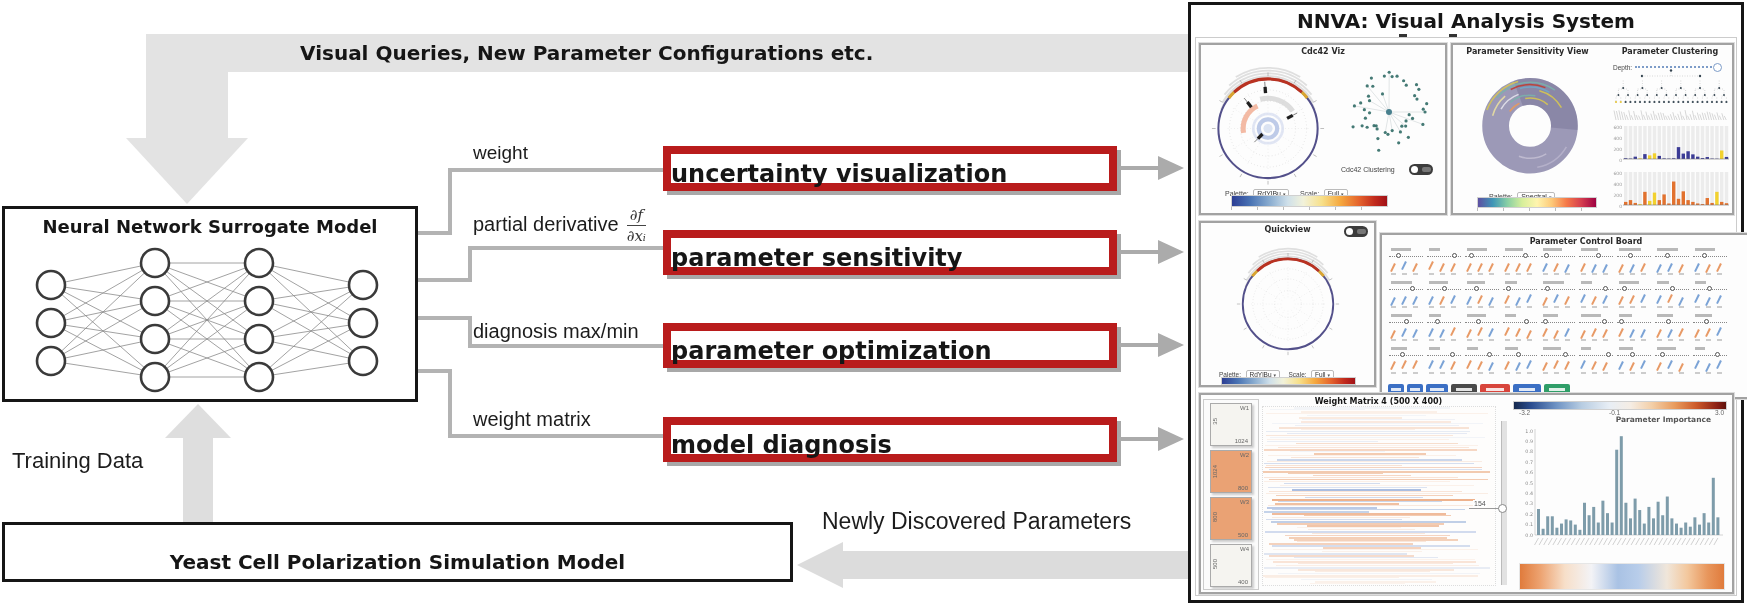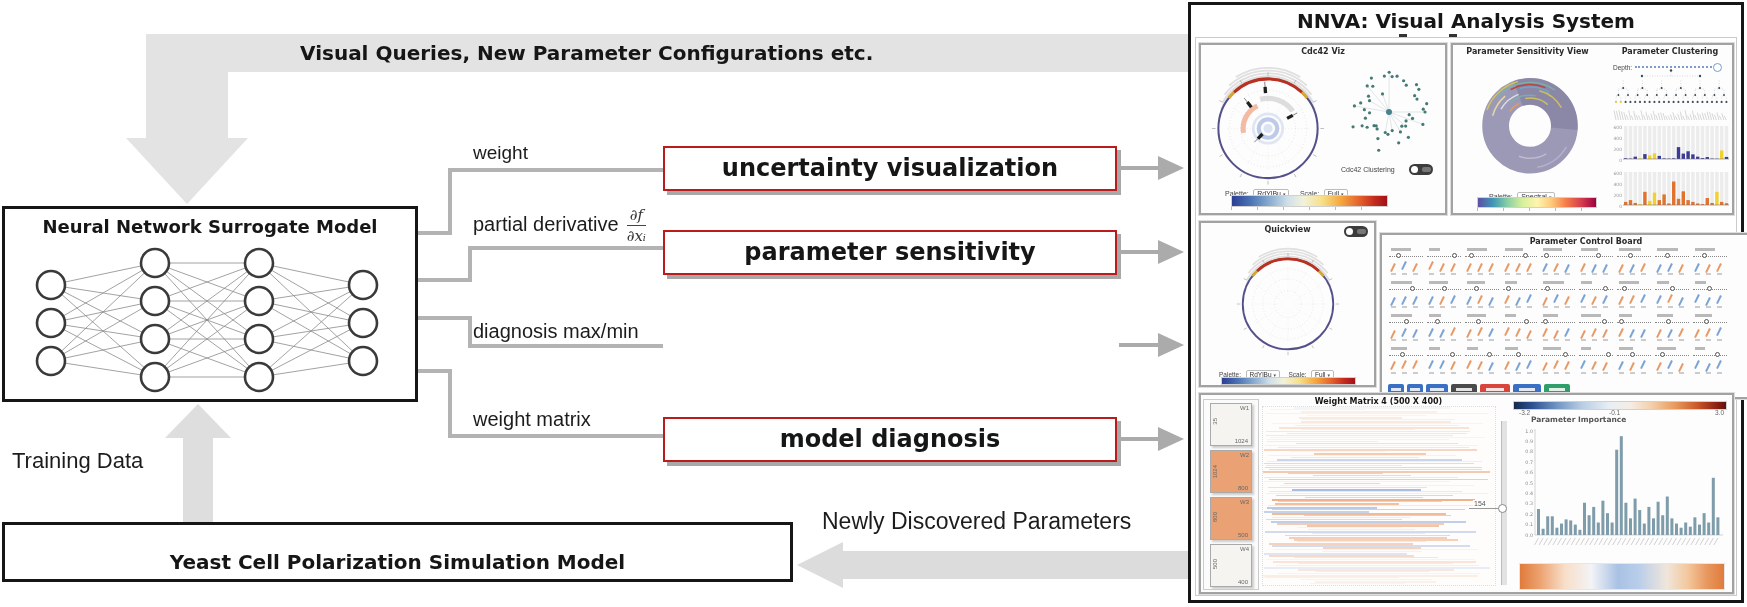--- a/index.html
+++ b/index.html
@@ -2,22 +2,22 @@
 <html><head>
 <meta charset="utf-8">
 <style>
   html,body{margin:0;padding:0;background:#fff;}
   #stage{position:relative;width:1747px;height:607px;background:#fff;overflow:hidden;
          font-family:"Liberation Sans",sans-serif;color:#1c1c1c;}
   .abs{position:absolute;}
   .bold-title{font-family:"DejaVu Sans","Liberation Sans",sans-serif;font-weight:700;color:#161616;}
   .gray-seg{position:absolute;background:#b3b3b3;}
   .box{position:absolute;background:#fff;border:3px solid #161616;box-sizing:border-box;}
-  .task{position:absolute;left:663px;width:454px;height:45px;background:#fff;border:2px solid #b91c1c;
-        box-shadow:4px 4px 0 #a8a8a8;box-sizing:border-box;text-align:center;line-height:41px;
+  .task{position:absolute;left:663px;width:454px;height:45px;background:#fff;border:8px solid #b91c1c;
+        box-shadow:4px 4px 0 #a8a8a8;box-sizing:border-box;line-height:41px;
         font-family:"DejaVu Sans","Liberation Sans",sans-serif;font-weight:700;font-size:24px;color:#161616;}
   .tech{position:absolute;font-size:20px;color:#1c1c1c;}
   .tarrow-shaft{position:absolute;background:#ababab;height:4px;width:42px;left:1119px;}
   .tarrow-head{position:absolute;width:0;height:0;border-top:12px solid transparent;
                border-bottom:12px solid transparent;border-left:26px solid #ababab;left:1158px;}
   .frac{display:inline-block;vertical-align:middle;text-align:center;
         font-family:"DejaVu Serif",serif;font-style:italic;font-size:15px;color:#333;margin-left:8px;}
   .frac .num{display:block;border-bottom:1px solid #444;padding:0 3px 1px;}
   .frac .den{display:block;padding-top:1px;}
   
@@ -133,20 +133,21 @@
 
   <div class="tech" style="left:473px;top:142px;font-size:19px;">weight</div>
   <div class="tech" style="left:473px;top:206px;">
     <span>partial derivative</span><span class="frac"><span class="num">∂f</span><span class="den">∂xᵢ</span></span>
   </div>
   <div class="tech" style="left:473px;top:320px;">diagnosis max/min</div>
   <div class="tech" style="left:473px;top:408px;">weight matrix</div>
 
   <div class="task" style="top:146px;">uncertainty visualization</div>
   <div class="task" style="top:230px;">parameter sensitivity</div>
+  <div class="task" style="top:323px;">parameter optimization</div>
   <div class="task" style="top:417px;">model diagnosis</div>
 
   <div class="tarrow-shaft" style="top:166px;"></div>
   <div class="tarrow-head" style="top:156px;"></div>
   <div class="tarrow-shaft" style="top:250px;"></div>
   <div class="tarrow-head" style="top:240px;"></div>
   <div class="tarrow-shaft" style="top:343px;"></div>
   <div class="tarrow-head" style="top:333px;"></div>
   <div class="tarrow-shaft" style="top:437px;"></div>
   <div class="tarrow-head" style="top:427px;"></div>
@@ -1151,21 +1152,21 @@
           <div style="position: absolute; left: 20.4425%; top: 176px; width: 40.7549%; height: 1px; background: rgba(226, 124, 60, 0.08);"></div>
         </div>
       <div class="abs" style="left:300px;top:26px;width:5px;height:164px;background:#e2e2e2;border-left:1px solid #bbb;"></div>
       <div class="abs" style="left:268px;top:113px;width:32px;height:1px;background:#999;"></div>
       <span class="abs" style="left:272px;top:105px;font-size:7px;color:#555;background:#fff;padding:0 1px;">154</span>
       <div class="abs" style="left:297px;top:109px;width:9px;height:9px;border-radius:50%;background:#fff;border:1.5px solid #888;box-sizing:border-box;"></div>
       <div class="grad wm-cb" style="left:312px;top:6px;width:212px;height:7px;"></div>
       <span class="abs" style="left:318px;top:14px;font-size:6.5px;color:#666;">-3.2</span>
       <span class="abs" style="left:408px;top:14px;font-size:6.5px;color:#666;">-0.1</span>
       <span class="abs" style="left:514px;top:14px;font-size:6.5px;color:#666;">3.0</span>
-      <div class="abs bold-title" style="left:330px;top:20px;width:180px;text-align:left;font-size:7.5px;color:#555;">Parameter Importance</div>
+      <div class="abs bold-title" style="left:330px;top:20px;width:180px;text-align:right;font-size:7.5px;color:#555;">Parameter Importance</div>
       <div class="abs" id="pE-imp" style="left:316px;top:28px;width:208px;height:138px;"><svg width="100%" height="100%" viewBox="0 0 208 138">
             <text x="16" y="9.5" text-anchor="end" font-size="4.8" fill="#888" font-family="&quot;DejaVu Sans&quot;,sans-serif">1.0</text>
             <text x="16" y="19.9" text-anchor="end" font-size="4.8" fill="#888" font-family="&quot;DejaVu Sans&quot;,sans-serif">0.9</text>
             <text x="16" y="30.3" text-anchor="end" font-size="4.8" fill="#888" font-family="&quot;DejaVu Sans&quot;,sans-serif">0.8</text>
             <text x="16" y="40.7" text-anchor="end" font-size="4.8" fill="#888" font-family="&quot;DejaVu Sans&quot;,sans-serif">0.7</text>
             <text x="16" y="51.1" text-anchor="end" font-size="4.8" fill="#888" font-family="&quot;DejaVu Sans&quot;,sans-serif">0.6</text>
             <text x="16" y="61.5" text-anchor="end" font-size="4.8" fill="#888" font-family="&quot;DejaVu Sans&quot;,sans-serif">0.5</text>
             <text x="16" y="71.9" text-anchor="end" font-size="4.8" fill="#888" font-family="&quot;DejaVu Sans&quot;,sans-serif">0.4</text>
             <text x="16" y="82.3" text-anchor="end" font-size="4.8" fill="#888" font-family="&quot;DejaVu Sans&quot;,sans-serif">0.3</text>
             <text x="16" y="92.7" text-anchor="end" font-size="4.8" fill="#888" font-family="&quot;DejaVu Sans&quot;,sans-serif">0.2</text>

